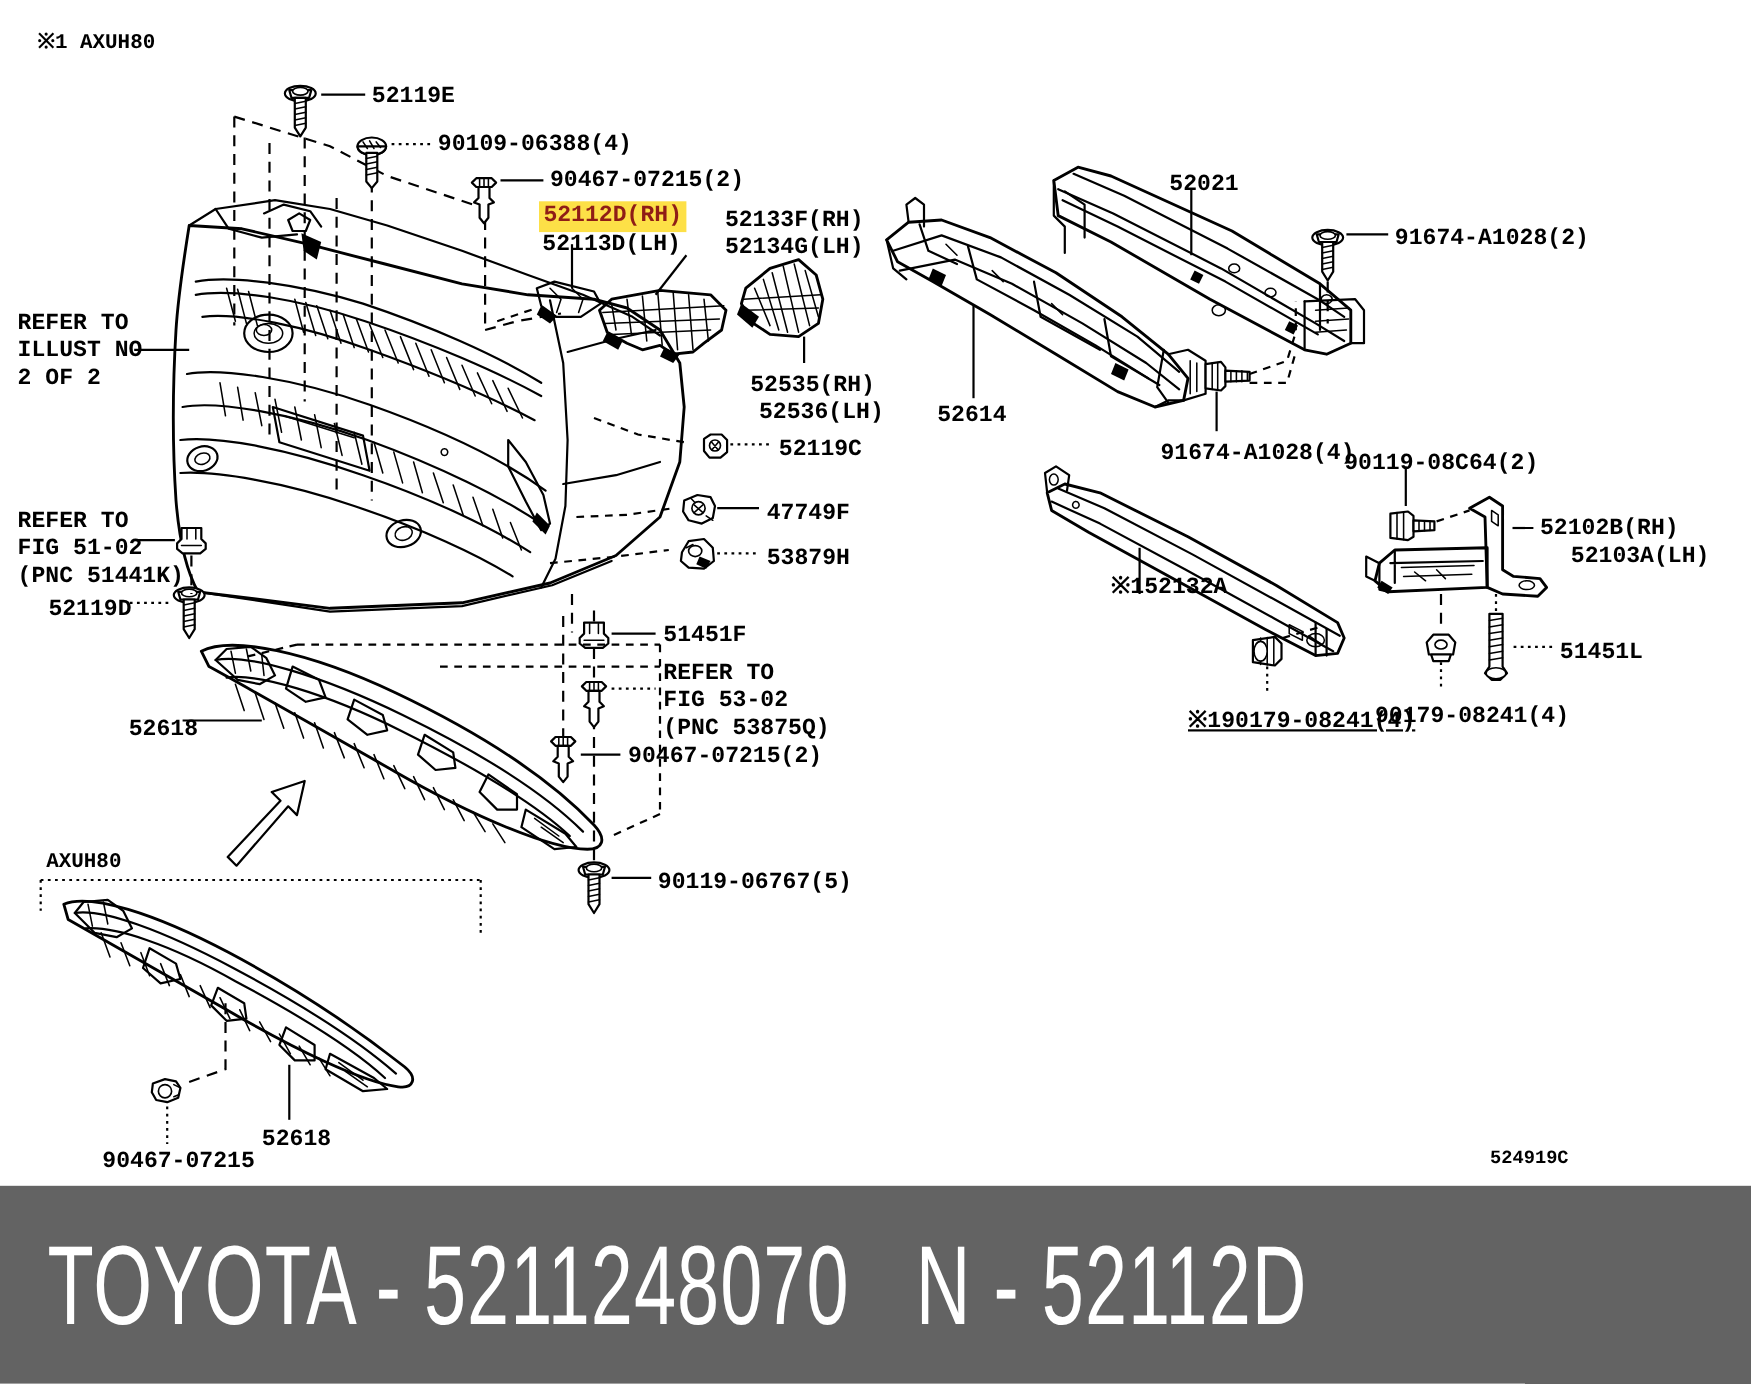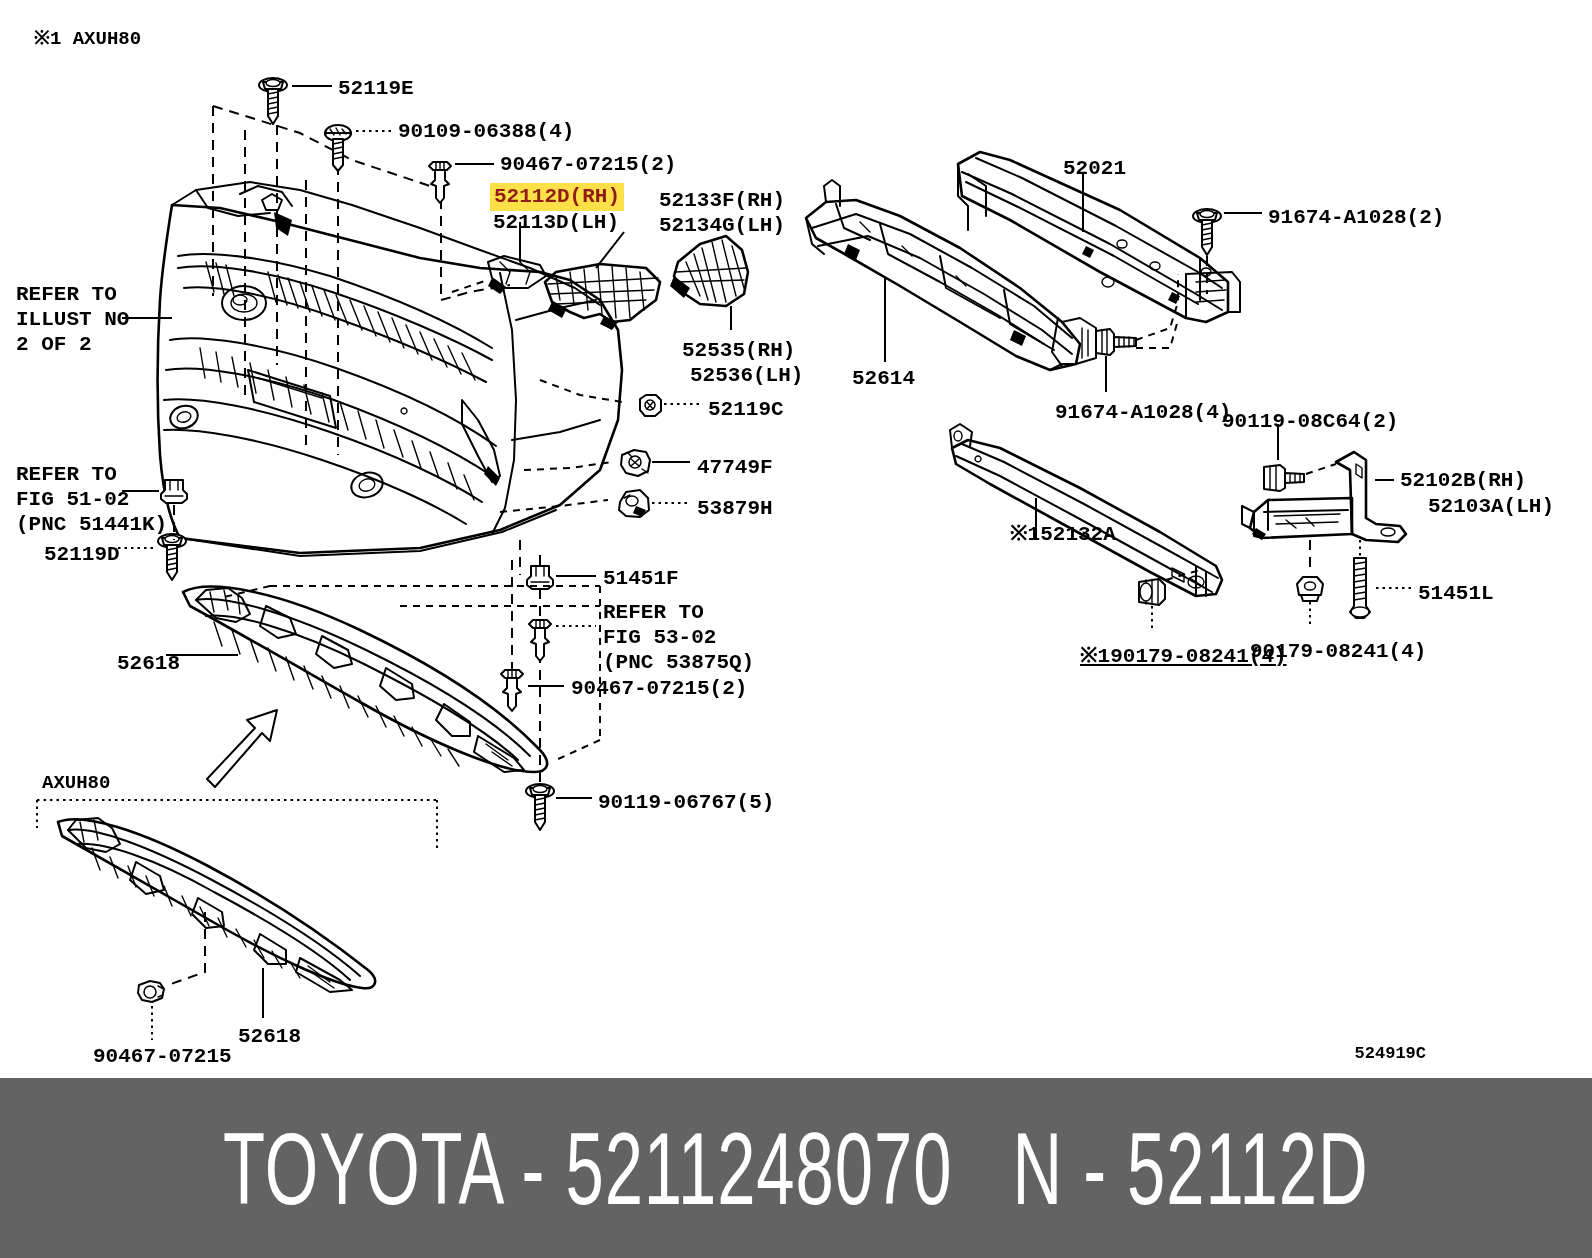--- a/index.html
+++ b/index.html
@@ -41,21 +41,21 @@
   .multi { }
   .multi > div { white-space: pre; }
 
   #banner {
     position: absolute;
     left: 0; top: 1078px;
     width: 1592px; height: 180px;
     background: #636363;
     display: flex;
     align-items: center;
-    justify-content: center;
+    justify-content: flex-start;
   }
   #banner .btext {
     font-family: "Liberation Sans", sans-serif;
     font-weight: normal;
     font-size: 74px;
     color: #ffffff;
     letter-spacing: 1px;
     white-space: pre;
     transform: scaleY(1.38) scaleX(0.93);
     transform-origin: center;

